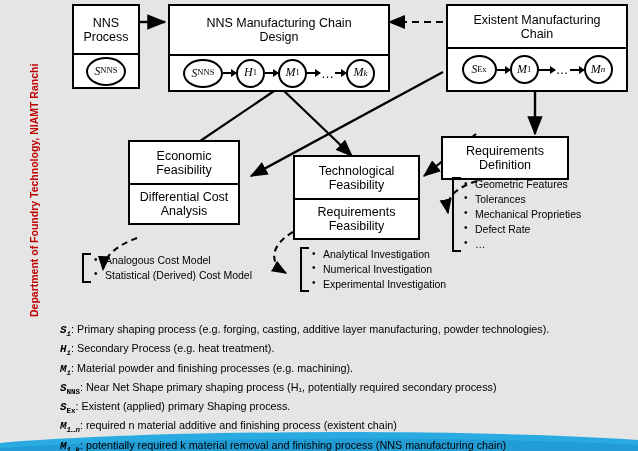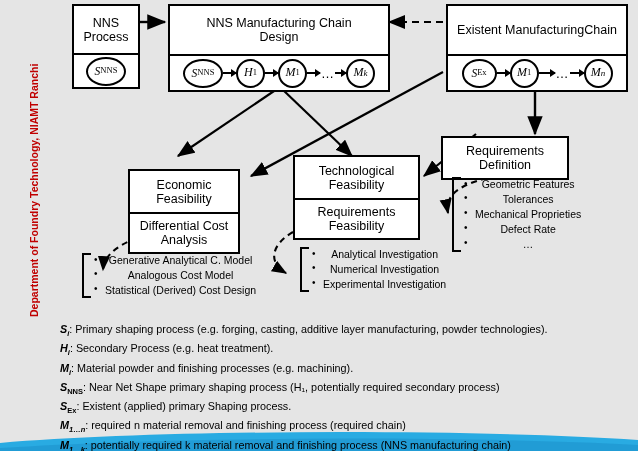--- a/index.html
+++ b/index.html
@@ -77,21 +77,20 @@
     border-bottom:4.5px solid transparent;
   }
   .dots{flex:0 0 auto;font-size:13px;letter-spacing:0px;padding:0 1px;color:#000;line-height:1;}
 
   
   .blist{
     position:absolute;
     display:flex;
     align-items:center;
     z-index:6;
-    text-align:center;
   }
   .brace{
     width:9px;
     align-self:stretch;
     border:2.5px solid #000;
     border-right:none;
     box-sizing:border-box;
   }
   .blist ul{
     margin:0;
@@ -119,21 +118,21 @@
     left:60px;top:321px;
     width:570px;
     z-index:6;
   }
   #legend .lrow{
     font-size:10.8px;
     line-height:1.62;
     color:#000;
     white-space:nowrap;
   }
-  .sym{font-family:Liberation Sans, sans-serif;font-style:italic;font-weight:bold;}
+  .sym{font-family:Liberation Mono, monospace;font-style:italic;font-weight:bold;}
   .sym sub{font-style:normal;font-size:7.5px;font-weight:bold;}
   .sym sub.it{font-style:italic;}
 
   
   #vcaption{
     position:absolute;
     left:-82px;top:195px;
     width:232px;
     transform:rotate(-90deg);
     transform-origin:center center;
@@ -228,21 +227,21 @@
         <div class="node sm">M<span class="sb">1</span></div>
         <div class="mini-arrow" style="width:13px;"></div>
         <div class="dots">…</div>
         <div class="mini-arrow" style="width:11px;"></div>
         <div class="node sm">M<span class="sbi">k</span></div>
       </div>
     </div>
   </div>
 
   <div class="box" style="left:446px;top:4px;width:182px;height:88px;">
-    <div class="cell top" style="height:50px;flex-direction:row;">
+    <div class="cell top" style="height:43px;flex-direction:column;">
       <div>Existent Manufacturing</div>
       <div>Chain</div>
     </div>
     <div class="cell solo" style="flex:1;">
       <div class="chain">
         <div class="node wide" style="width:35px;">S<span class="sb">Ex</span></div>
         <div class="mini-arrow" style="width:13px;"></div>
         <div class="node sm">M<span class="sb">1</span></div>
         <div class="mini-arrow" style="width:16px;"></div>
         <div class="dots">…</div>
@@ -252,21 +251,21 @@
     </div>
   </div>
 
   <div class="box" style="left:441px;top:136px;width:128px;height:44px;">
     <div class="cell solo" style="flex:1;flex-direction:column;">
       <div>Requirements</div>
       <div>Definition</div>
     </div>
   </div>
 
-  <div class="box" style="left:128px;top:169px;width:112px;height:85px;">
+  <div class="box" style="left:128px;top:140px;width:112px;height:85px;">
     <div class="cell top" style="height:43px;flex-direction:column;">
       <div>Economic</div>
       <div>Feasibility</div>
     </div>
     <div class="cell solo" style="flex:1;flex-direction:column;">
       <div>Differential Cost</div>
       <div>Analysis</div>
     </div>
   </div>
 
@@ -288,23 +287,22 @@
       <li>Tolerances</li>
       <li>Mechanical Proprieties</li>
       <li>Defect Rate</li>
       <li>…</li>
     </ul>
   </div>
 
   <div class="blist" style="left:82px;top:253px;">
     <div class="brace"></div>
     <ul>
-      <li>Generative Analytical C. Model</li>
       <li>Analogous Cost Model</li>
-      <li>Statistical (Derived) Cost Design</li>
+      <li>Statistical (Derived) Cost Model</li>
     </ul>
   </div>
 
   <div class="blist" style="left:300px;top:247px;">
     <div class="brace"></div>
     <ul>
       <li>Analytical Investigation</li>
       <li>Numerical Investigation</li>
       <li>Experimental Investigation</li>
     </ul>
@@ -320,21 +318,21 @@
     <div class="lrow">
       <span class="sym">M<sub class="it">i</sub></span><span>: Material  powder and finishing processes (e.g. machining).</span>
     </div>
     <div class="lrow">
       <span class="sym">S<sub>NNS</sub></span><span>: Near Net Shape primary shaping process (H₁, potentially required secondary process)</span>
     </div>
     <div class="lrow">
       <span class="sym">S<sub>Ex</sub></span><span>: Existent (applied) primary Shaping process.</span>
     </div>
     <div class="lrow">
-      <span class="sym">M<sub class="it">1…n</sub></span><span>: required n material removal and finishing process (required chain)</span>
+      <span class="sym">M<sub class="it">1…n</sub></span><span>: required n material additive and finishing process (existent chain)</span>
     </div>
     <div class="lrow">
       <span class="sym">M<sub class="it">1…k</sub></span><span>: potentially required k material removal and finishing process (NNS manufacturing chain)</span>
     </div>
   </div>
 
   <div id="vcaption">Department of Foundry Technology, NIAMT Ranchi</div>
 
   <svg id="bluebar" viewBox="0 0 638 24" preserveAspectRatio="none">
     <path d="M0,24 L0,16 C160,2 480,2 638,13 L638,24 Z" fill="#29ABE2"></path>

